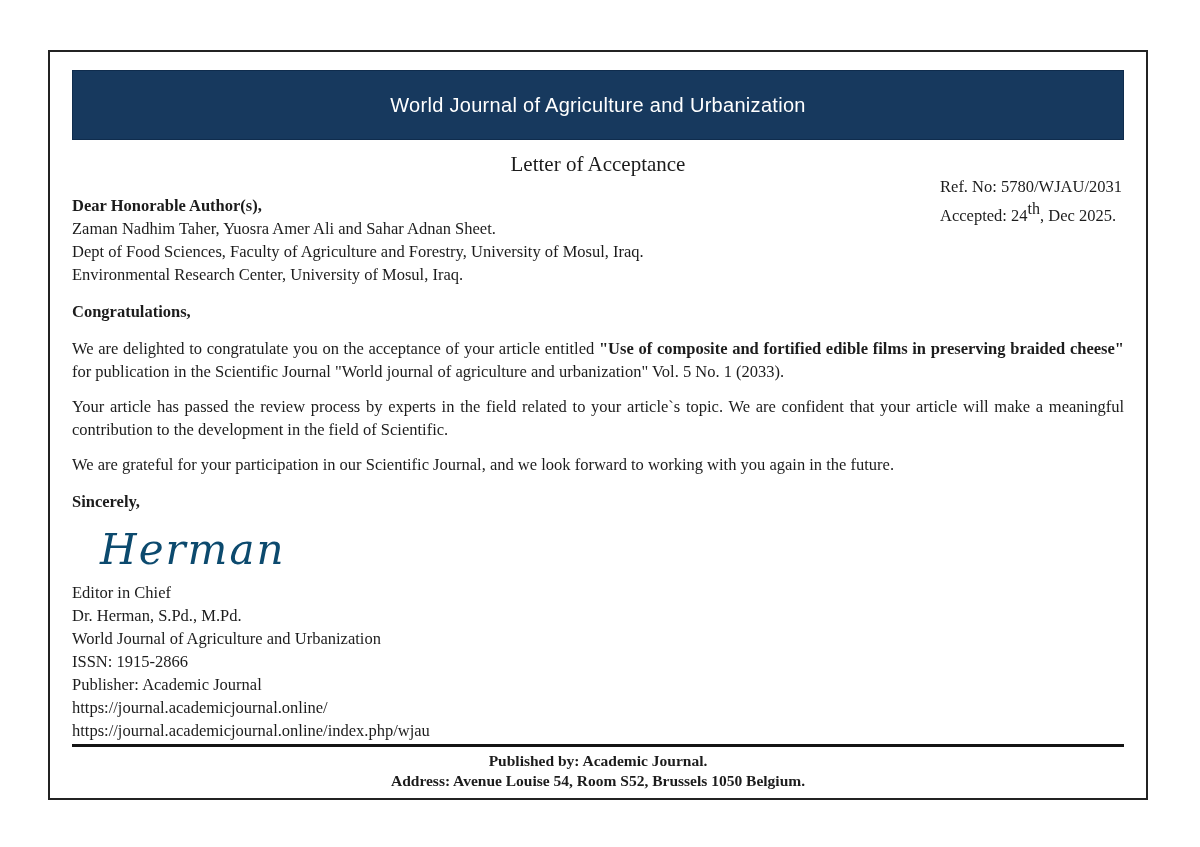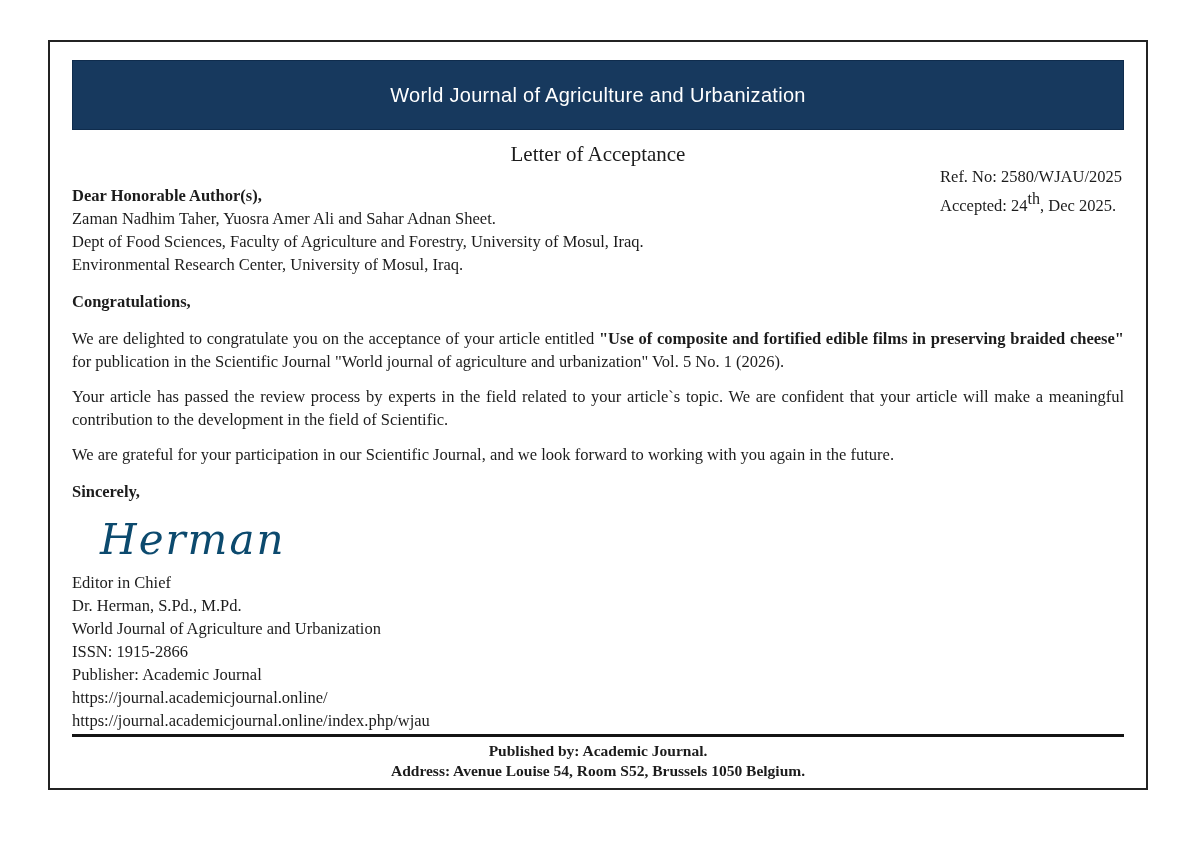--- a/index.html
+++ b/index.html
@@ -7,21 +7,21 @@
     width: 1200px;
     height: 847px;
     background: #ffffff;
     font-family: "Liberation Serif", serif;
     color: #1c1c1c;
     overflow: hidden;
   }
   .page {
     position: absolute;
     left: 48px;
-    top: 40px;
+    top: 50px;
     width: 1100px;
     height: 750px;
     background: #ffffff;
     border: 2px solid #232323;
     padding: 0 22px 6px 22px;
   }
   .banner {
     margin-top: 18px;
     height: 70px;
     background: #17395e;
@@ -91,34 +91,34 @@
 
 <div class="page">
 
   <div class="banner">
     <span class="banner-title">World Journal of Agriculture and Urbanization</span>
   </div>
 
   <div class="letter-title">Letter of Acceptance</div>
 
   <div class="ref-block">
-    <div>Ref. No: 2580/WJAU/2025</div>
+    <div>Ref. No: 5780/WJAU/2031</div>
     <div><span>Accepted: 24</span><sup>th</sup><span>, Dec 2025.</span></div>
   </div>
 
   <div class="body-text recipient">
     <div class="bold">Dear Honorable Author(s),</div>
     <div>Zaman Nadhim Taher, Yuosra Amer Ali and Sahar Adnan Sheet.</div>
     <div>Dept of Food Sciences, Faculty of Agriculture and Forestry, University of Mosul, Iraq.</div>
     <div>Environmental Research Center, University of Mosul, Iraq.</div>
   </div>
 
   <div class="body-text greeting">Congratulations,</div>
 
-  <p class="body-text para"><span>We are delighted to congratulate you on the acceptance of your article entitled </span><span class="bold">"Use of composite and fortified edible films in preserving braided cheese"</span><span> for publication in the Scientific Journal "World journal of agriculture and urbanization" Vol. 5 No. 1 (2026).</span></p>
+  <p class="body-text para"><span>We are delighted to congratulate you on the acceptance of your article entitled </span><span class="bold">"Use of composite and fortified edible films in preserving braided cheese"</span><span> for publication in the Scientific Journal "World journal of agriculture and urbanization" Vol. 5 No. 1 (2033).</span></p>
 
   <p class="body-text para tight">Your article has passed the review process by experts in the field related to your article`s topic. We are confident that your article will make a meaningful contribution to the development in the field of Scientific.</p>
 
   <p class="body-text para tight">We are grateful for your participation in our Scientific Journal, and we look forward to working with you again in the future.</p>
 
   <div class="body-text closing">Sincerely,</div>
 
   <div class="signature">Herman</div>
 
   <div class="body-text editor-block">

